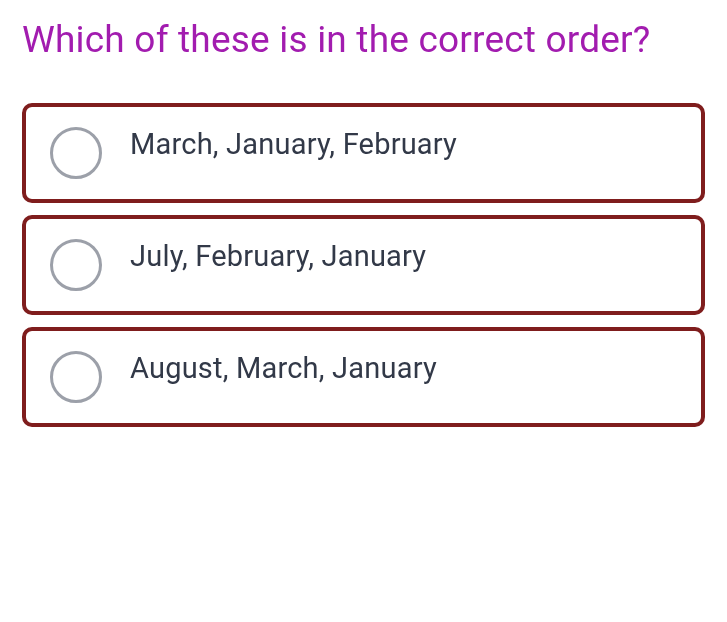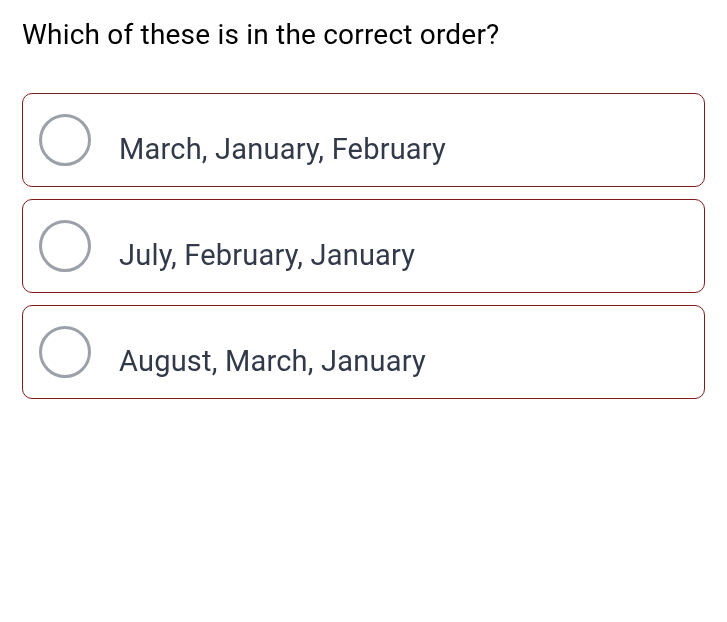--- a/index.html
+++ b/index.html
@@ -8,37 +8,37 @@
       box-sizing: border-box;
     }
     body {
       font-family: -apple-system, BlinkMacSystemFont, 'Segoe UI', Roboto, Helvetica, Arial, sans-serif;
       background: #ffffff;
       width: 727px;
       height: 622px;
       padding: 18px 22px;
     }
     .question {
-      font-size: 28px;
-      color: #000000;
+      font-size: 37px;
+      color: #a21caf;
       font-weight: 400;
       margin-bottom: 42px;
       letter-spacing: 0.2px;
     }
     .options {
       display: flex;
       flex-direction: column;
       gap: 12px;
     }
     .option {
       display: flex;
-      align-items: flex-end;
-      border: 1px solid #7f1d1d;
+      align-items: flex-start;
+      border: 4px solid #7f1d1d;
       border-radius: 10px;
-      padding: 20px 16px;
+      padding: 20px 24px;
       cursor: pointer;
       background: #ffffff;
     }
     .radio-circle {
       width: 52px;
       height: 52px;
       border: 3px solid #9ca0a9;
       border-radius: 50%;
       flex-shrink: 0;
       margin-right: 28px;

